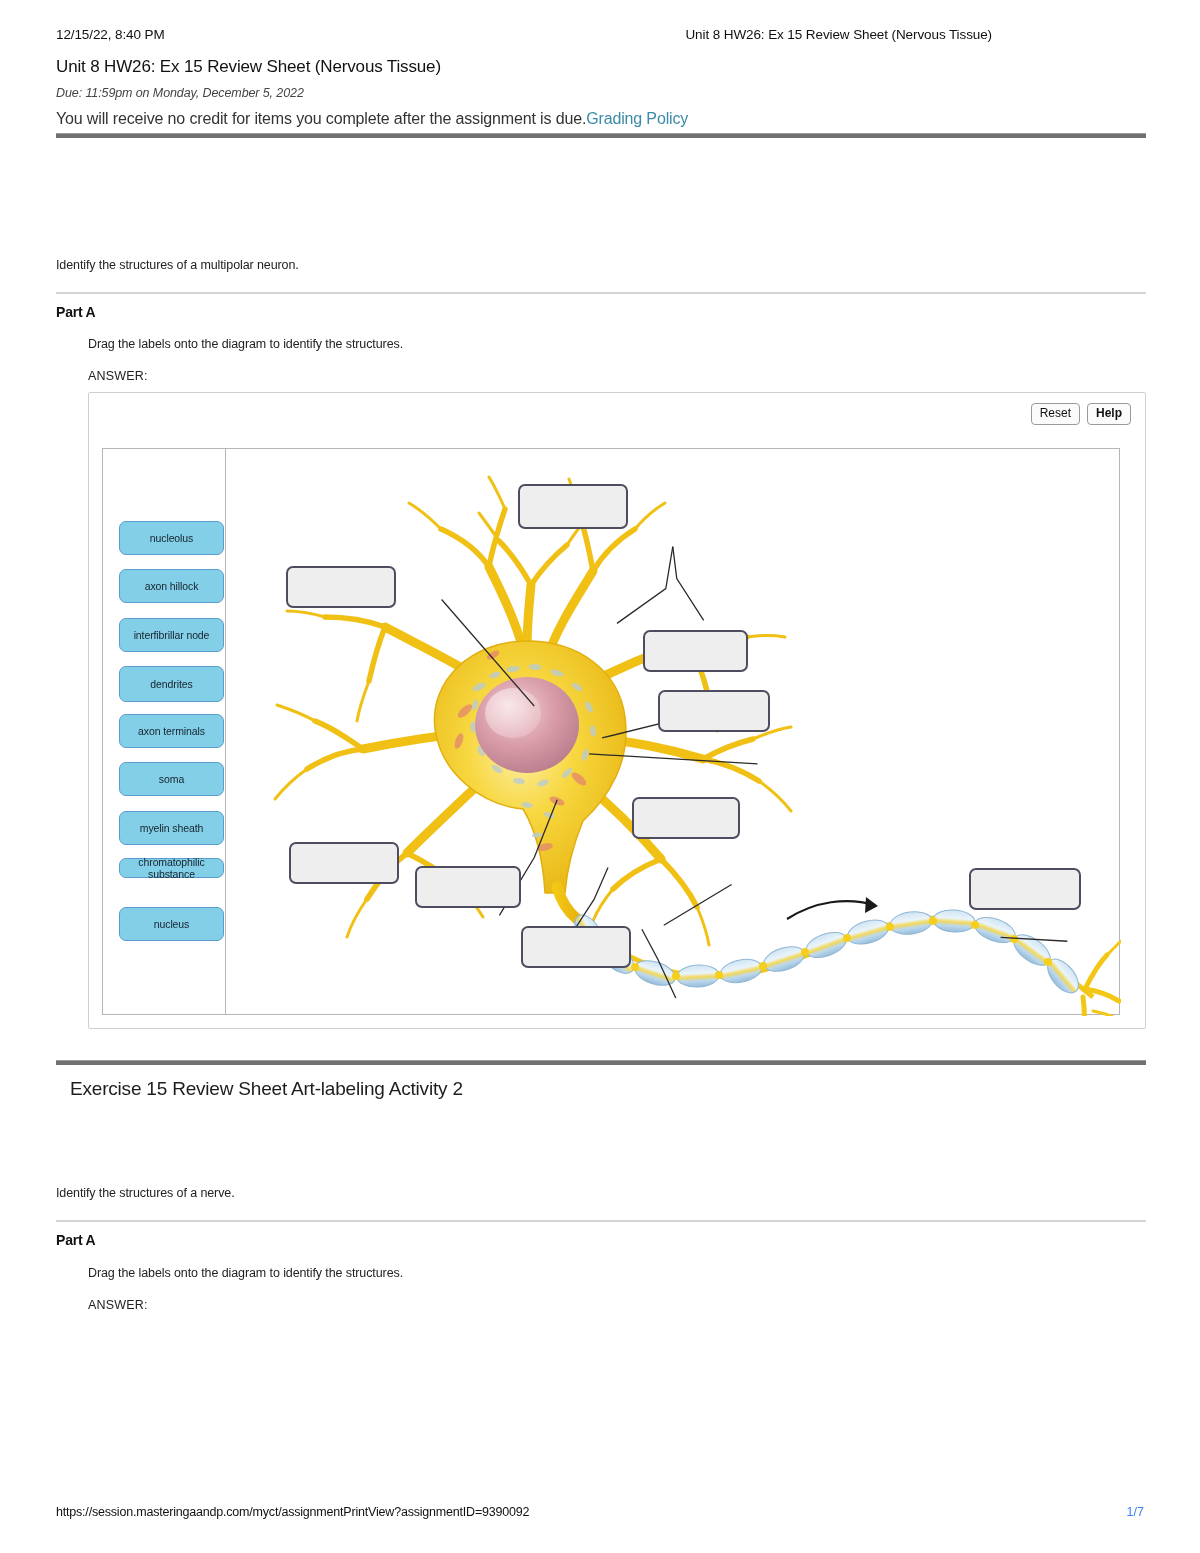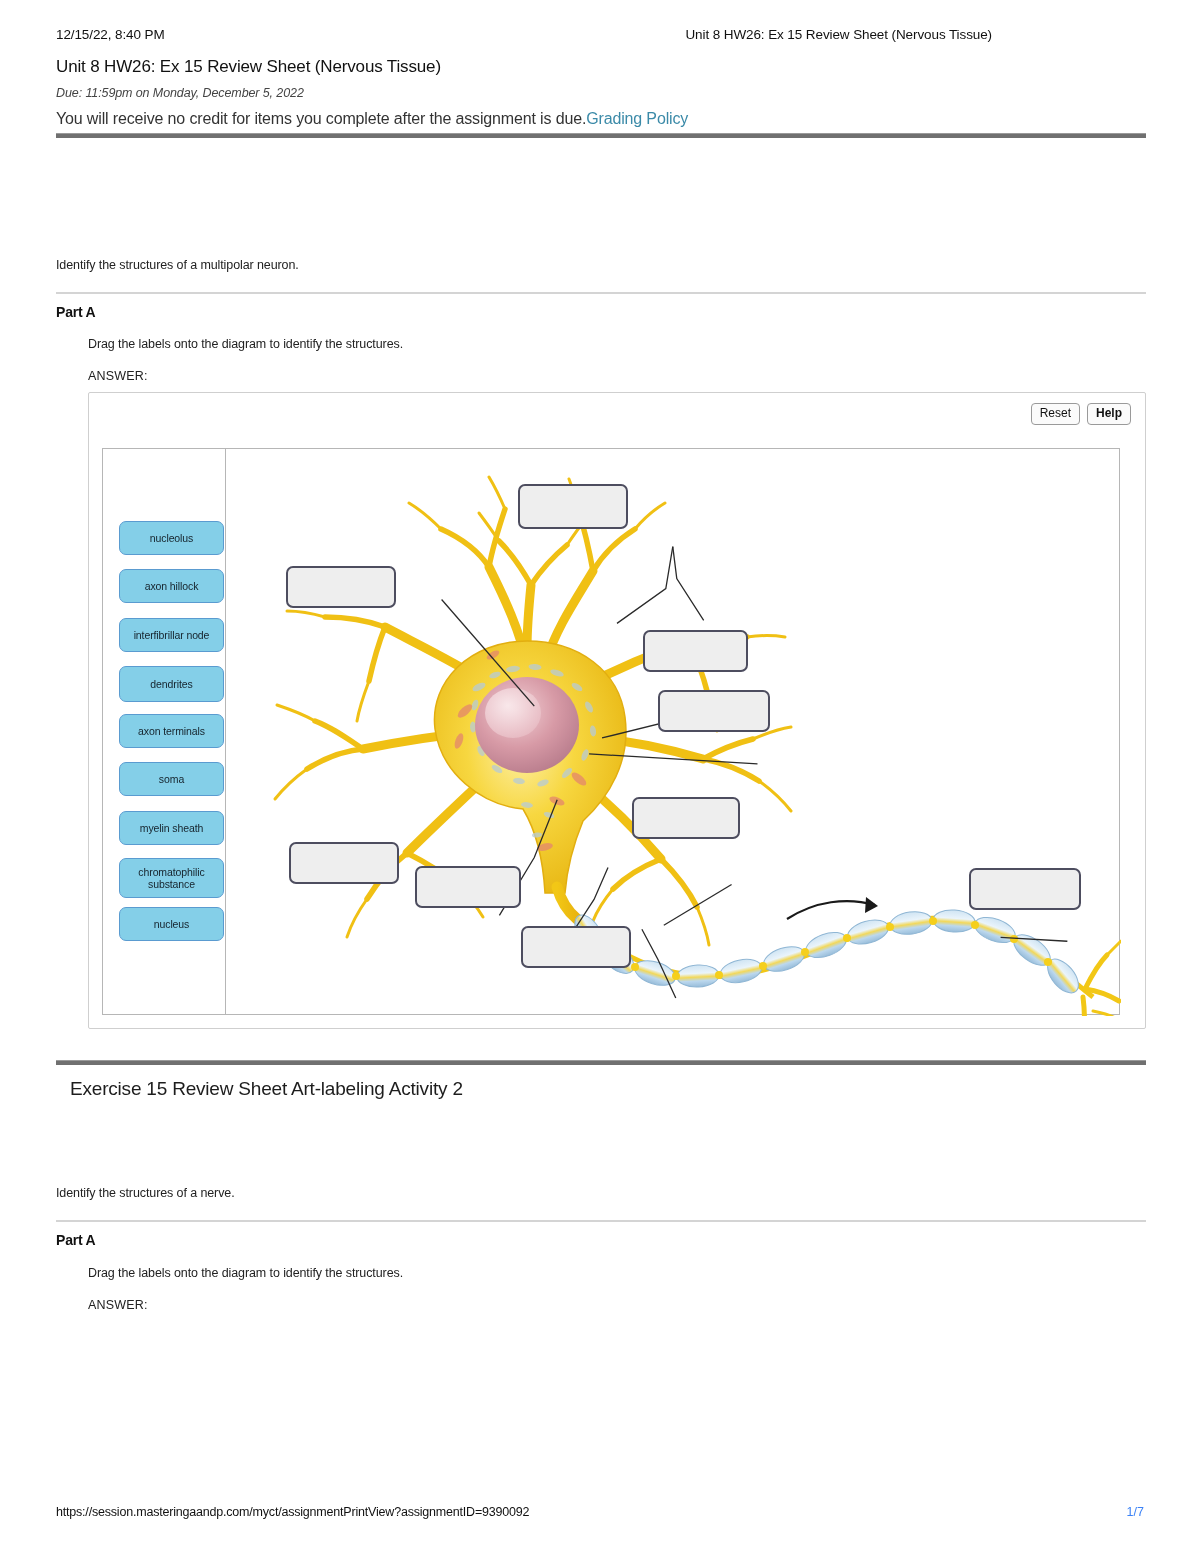--- a/index.html
+++ b/index.html
@@ -456,21 +456,21 @@
         </div>
 
       <div id="chip-layer">
           <div class="chip" style="top: 72px; height: 34px;">nucleolus</div>
           <div class="chip" style="top: 120px; height: 34px;">axon hillock</div>
           <div class="chip" style="top: 169px; height: 34px;">interfibrillar node</div>
           <div class="chip" style="top: 217px; height: 36px;">dendrites</div>
           <div class="chip" style="top: 265px; height: 34px;">axon terminals</div>
           <div class="chip" style="top: 313px; height: 34px;">soma</div>
           <div class="chip" style="top: 362px; height: 34px;">myelin sheath</div>
-          <div class="chip" style="top: 409px; height: 40px;">chromatophilic substance</div>
+          <div class="chip" style="top: 409px; height: 20px;">chromatophilic substance</div>
           <div class="chip" style="top: 458px; height: 34px;">nucleus</div>
         </div>
 
     </div>
   </div>
 
   <div class="rule-thick" style="top:1060px;"></div>
   <div class="activity-title" style="top:1078px;">Exercise 15 Review Sheet Art-labeling Activity 2</div>
   <div class="identify-text" style="top:1186px;">Identify the structures of a nerve.</div>
   <div class="rule-thin" style="top:1220px;"></div>

